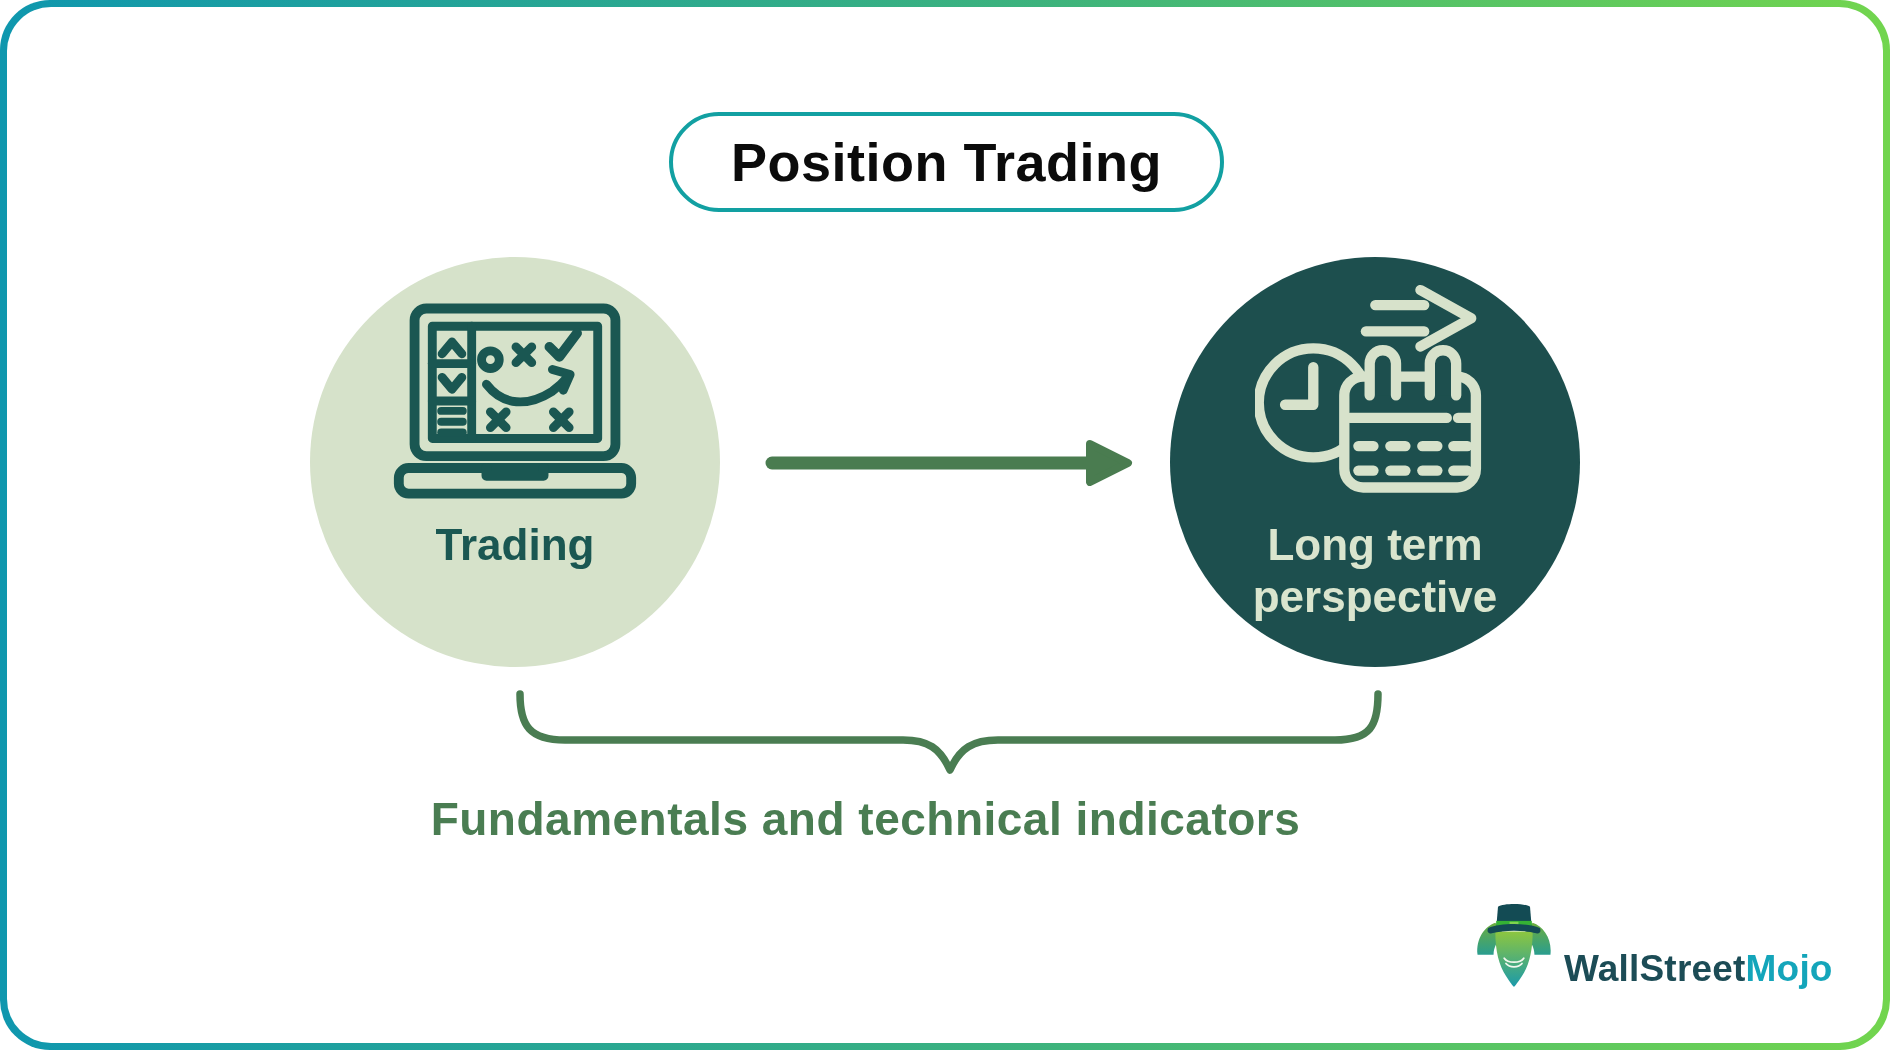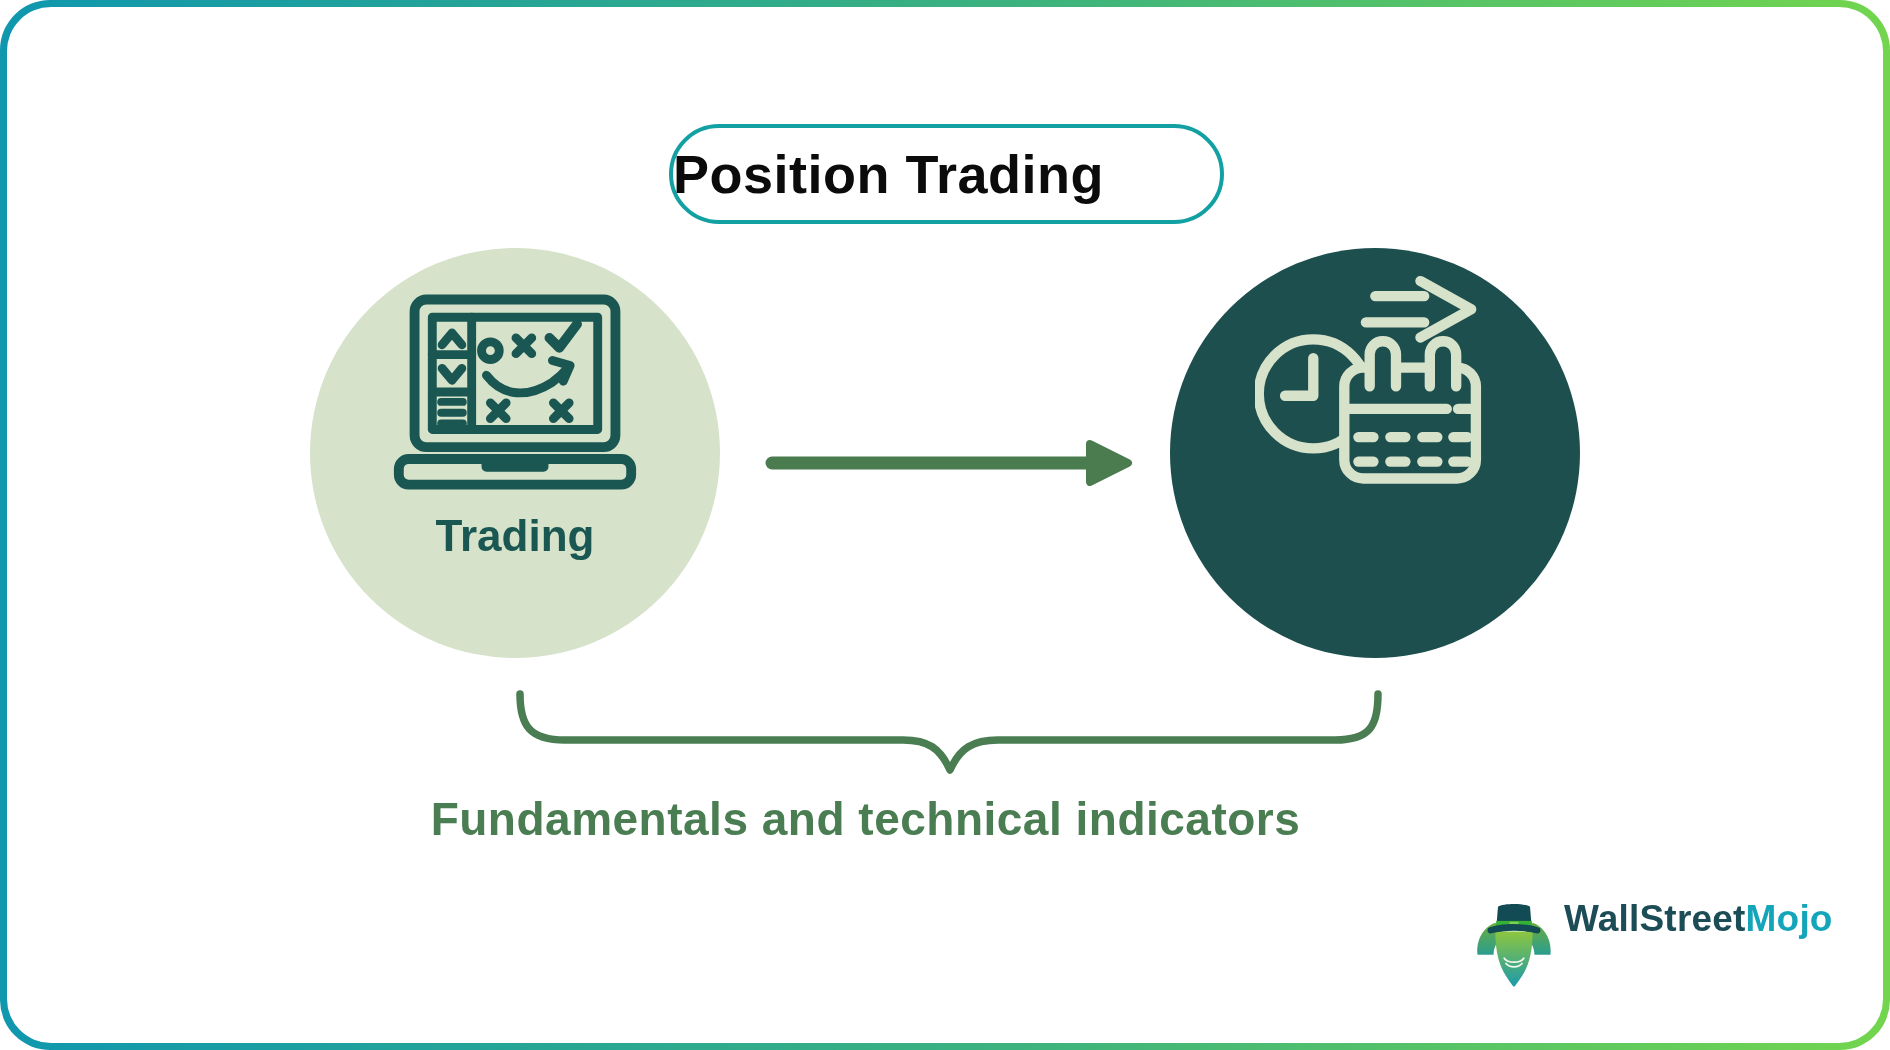--- a/index.html
+++ b/index.html
@@ -11,30 +11,30 @@
   
   .frame{
     position:absolute;inset:0;border-radius:50px;
     background:linear-gradient(90deg,#0f97ae 0%,#3db37d 55%,#72d54e 100%);
   }
   .frame-inner{
     position:absolute;inset:7px;border-radius:44px;background:#ffffff;
   }
   
   .title-pill{
-    position:absolute;left:669px;top:124px;width:555px;height:100px;
+    position:absolute;left:669px;top:112px;width:555px;height:100px;
     border:4px solid #12a0a2;border-radius:54px;box-sizing:border-box;
-    display:flex;align-items:center;justify-content:flex-start;
+    display:flex;align-items:center;justify-content:center;
   }
   .title-pill span{
     font-size:54px;font-weight:800;color:#0b0b0b;letter-spacing:.5px;
   }
   
   .node-circle{
-    position:absolute;width:410px;height:410px;border-radius:50%;top:248px;
+    position:absolute;width:410px;height:410px;border-radius:50%;top:257px;
   }
   .node-left{left:310px;background:#d6e2ca;}
   .node-right{left:1170px;background:#1d4f4e;}
   .node-icon{position:absolute;}
   .node-label{
     position:absolute;left:0;right:0;top:262px;text-align:center;
     font-weight:700;font-size:44px;line-height:52px;
   }
   .node-left .node-label{color:#1a5752;}
   .node-right .node-label{color:#dae5ce;}
@@ -43,21 +43,21 @@
   
   .brace{position:absolute;left:508px;top:686px;}
   
   .caption{
     position:absolute;left:0;width:1731px;top:792px;text-align:center;
     font-size:46px;font-weight:700;color:#4a7d52;letter-spacing:.5px;
   }
   
   .logo{
     position:absolute;left:1474px;top:898px;height:92px;
-    display:flex;align-items:flex-start;gap:10px;
+    display:flex;align-items:flex-end;gap:10px;
   }
   .logo-text{font-size:37px;font-weight:800;letter-spacing:.2px;white-space:nowrap;}
   .logo-text .p1{color:#1c4c56;}
   .logo-text .p2{color:#14a5ba;}
 </style>
 </head>
 <body>
 
 <div class="frame">
   <div class="frame-inner"></div>
@@ -115,20 +115,24 @@
       <line x1="110" y1="174" x2="126" y2="174"></line>
       <line x1="144" y1="174" x2="160" y2="174"></line>
       <line x1="178" y1="174" x2="194" y2="174"></line>
       <line x1="211" y1="174" x2="226" y2="174"></line>
       <line x1="110" y1="200" x2="126" y2="200"></line>
       <line x1="144" y1="200" x2="160" y2="200"></line>
       <line x1="178" y1="200" x2="194" y2="200"></line>
       <line x1="211" y1="200" x2="226" y2="200"></line>
     </g>
   </svg>
+  <div class="node-label">
+    <div>Long term</div>
+    <div>perspective</div>
+  </div>
 </div>
 
 <svg class="connector" width="380" height="46" viewBox="0 0 380 46">
   <line x1="12" y1="23" x2="332" y2="23" stroke="#4a7c50" stroke-width="13" stroke-linecap="round"></line>
   <path d="M330,4 L368,23 L330,42 Z" fill="#4a7c50" stroke="#4a7c50" stroke-width="8" stroke-linejoin="round"></path>
 </svg>
 
 <svg class="brace" width="880" height="100" viewBox="0 0 880 100">
   <path d="M12,8 C12,40 22,54 57,54 L395,54 C420,54 432,62 442,84 C452,62 465,54 490,54 L827,54 C862,54 870,40 870,8" fill="none" stroke="#4a7d52" stroke-width="7.5" stroke-linecap="round" stroke-linejoin="round"></path>
 </svg>

